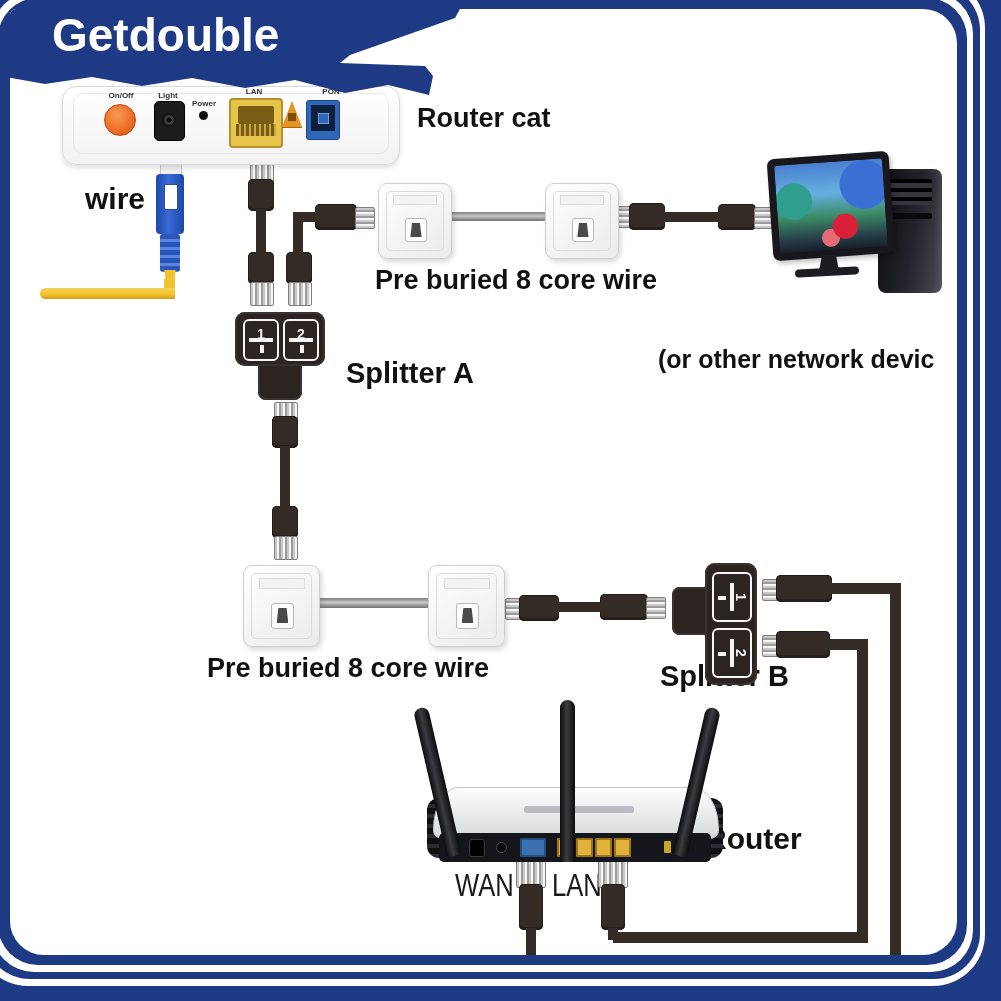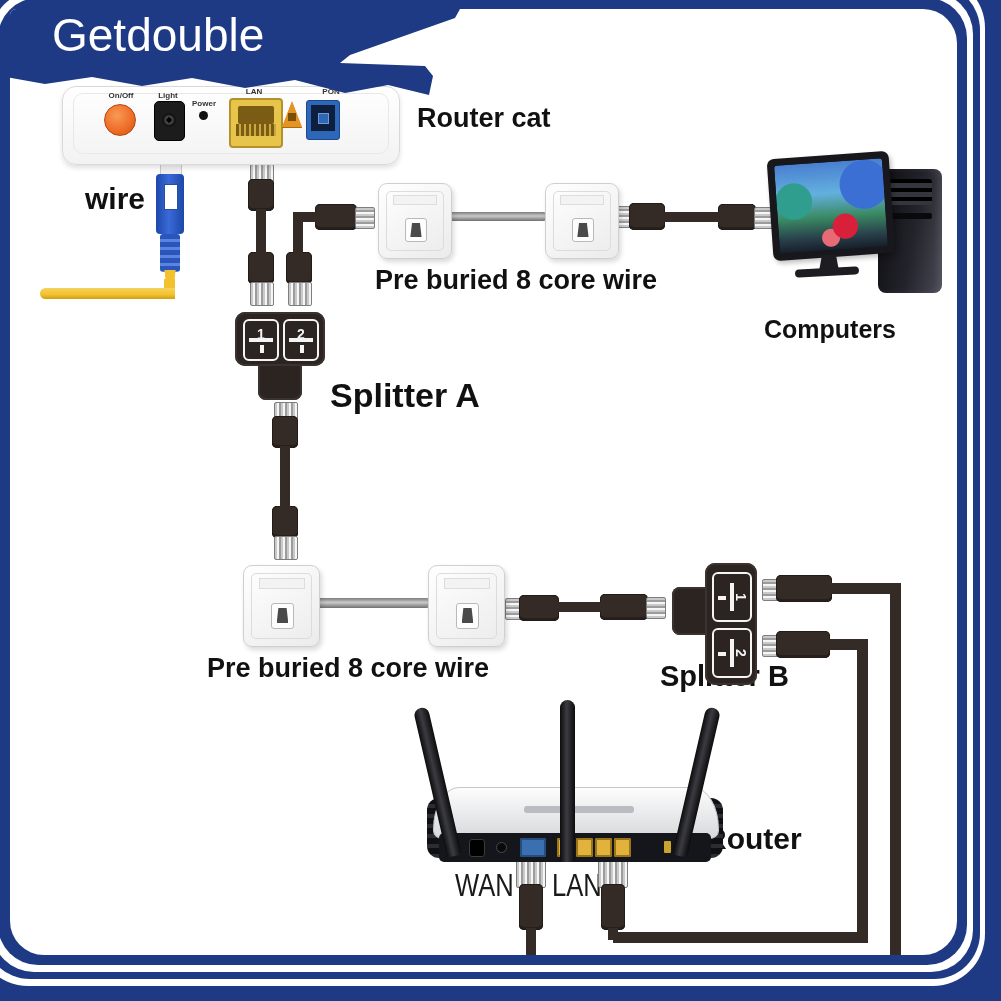--- a/index.html
+++ b/index.html
@@ -13,21 +13,21 @@
   .f1{top:-2px;left:-2px;right:34px;bottom:36px;background:#1e3a84;border-radius:40px;}
   
   #content{position:absolute;top:9px;left:10px;right:44px;bottom:46px;background:#fff;
            border-radius:6px 34px 34px 34px;overflow:hidden;}
   .abs{position:absolute;}
   .lbl{position:absolute;color:#111;font-weight:bold;white-space:nowrap;}
   
   #banner{position:absolute;left:-10px;top:-9px;width:480px;height:110px;background:#1e3a84;z-index:40;
     clip-path:polygon(0 0,465px 0,455px 18px,350px 55px,340px 63px,425px 66px,433px 76px,429px 95px,
       388px 85px,345px 93px,295px 80px,245px 88px,192px 78px,142px 86px,92px 77px,45px 84px,0 76px);}
-  #brand{position:absolute;left:52px;top:8px;color:#fff;font-size:46px;font-weight:normal;letter-spacing:0px;}
+  #brand{position:absolute;left:52px;top:8px;color:#fff;font-size:46px;font-weight:bold;letter-spacing:0px;}
   
   #ont{position:absolute;left:52px;top:77px;width:336px;height:77px;background:linear-gradient(180deg,#ffffff,#f2f2f2);
        border:1px solid #d9d9d9;border-radius:14px;box-shadow:0 3px 5px rgba(0,0,0,.12);z-index:25;}
   #ont:after{content:"";position:absolute;left:10px;right:10px;top:6px;bottom:10px;border:1px solid #e8e8e8;border-radius:10px;}
   .plbl{position:absolute;font-size:8px;font-weight:bold;color:#333;width:48px;text-align:center;z-index:3;}
   .pel{position:absolute;z-index:3;}
   #btn-onoff{left:41px;top:17px;width:30px;height:30px;border-radius:50%;
     background:radial-gradient(circle at 40% 35%,#f79a55,#ed6b25 60%,#c74f12);border:1px solid #b5490f;}
   #jack-power{left:91px;top:14px;width:29px;height:38px;background:#1c1c1c;border-radius:5px;border:1px solid #000;}
   #jack-power:after{content:"";position:absolute;left:7px;top:11px;width:14px;height:14px;border-radius:50%;
@@ -161,21 +161,21 @@
       </div>
       <div class="jack" style="left:48px;top:7px;width:32px;height:38px;">
         <div class="jin">
             <span class="jbar"></span>
             <span class="jstub"></span>
           <span class="jnum">2</span>
           </div>
       </div>
     </div>
     <div class="blk" style="left:248px;top:351px;width:44px;height:40px;border-radius:8px;z-index:24;"></div>
-    <div class="lbl" style="left:320px;top:348px;font-size:34px;margin-top:19px;">Splitter A</div>
+    <div class="lbl" style="left:336px;top:348px;font-size:29px;">Splitter A</div>
 
     <div class="tipv" style="left:264px;top:393px;width:22px;height:16px;"></div>
     <div class="cbody" style="left:262px;top:407px;width:26px;height:32px;"></div>
     <div class="wire" style="left:270px;top:437px;width:10px;height:62px;"></div>
     <div class="cbody" style="left:262px;top:497px;width:26px;height:32px;"></div>
     <div class="tipv" style="left:264px;top:527px;width:22px;height:22px;"></div>
 
     <div class="plate" style="left:368px;top:174px;width:72px;height:74px;">
         <i></i>
         <u></u>
@@ -196,21 +196,21 @@
     <div class="tiph" style="left:744px;top:198px;width:18px;height:20px;"></div>
 
     <div class="abs" style="left:735px;top:146px;width:215px;height:150px;z-index:26;">
       <div id="tower"></div>
       <div id="monitor">
           <div id="mscreen"></div>
         </div>
       <div id="mstand"></div>
       <div id="mbase"></div>
     </div>
-    <div class="lbl" style="left:660px;top:306px;width:320px;text-align:center;font-size:25px;">Computers</div>
+    <div class="lbl" style="left:648px;top:336px;font-size:25px;">(or other network devic</div>
 
     <div class="plate" style="left:233px;top:556px;width:75px;height:80px;">
         <i></i>
         <u></u>
         <s></s>
       </div>
     <div class="gwire" style="left:306px;top:589px;width:114px;height:10px;"></div>
     <div class="plate" style="left:418px;top:556px;width:75px;height:80px;">
         <i></i>
         <u></u>

